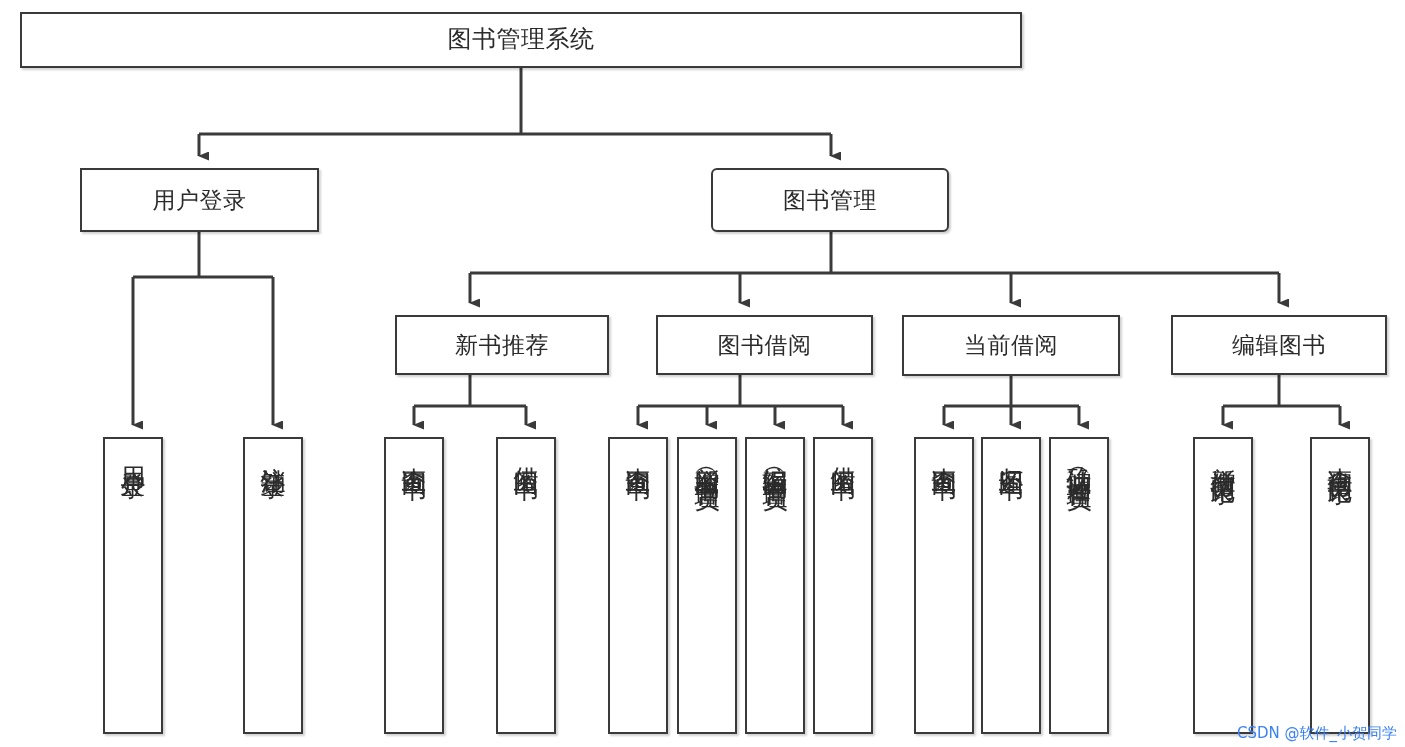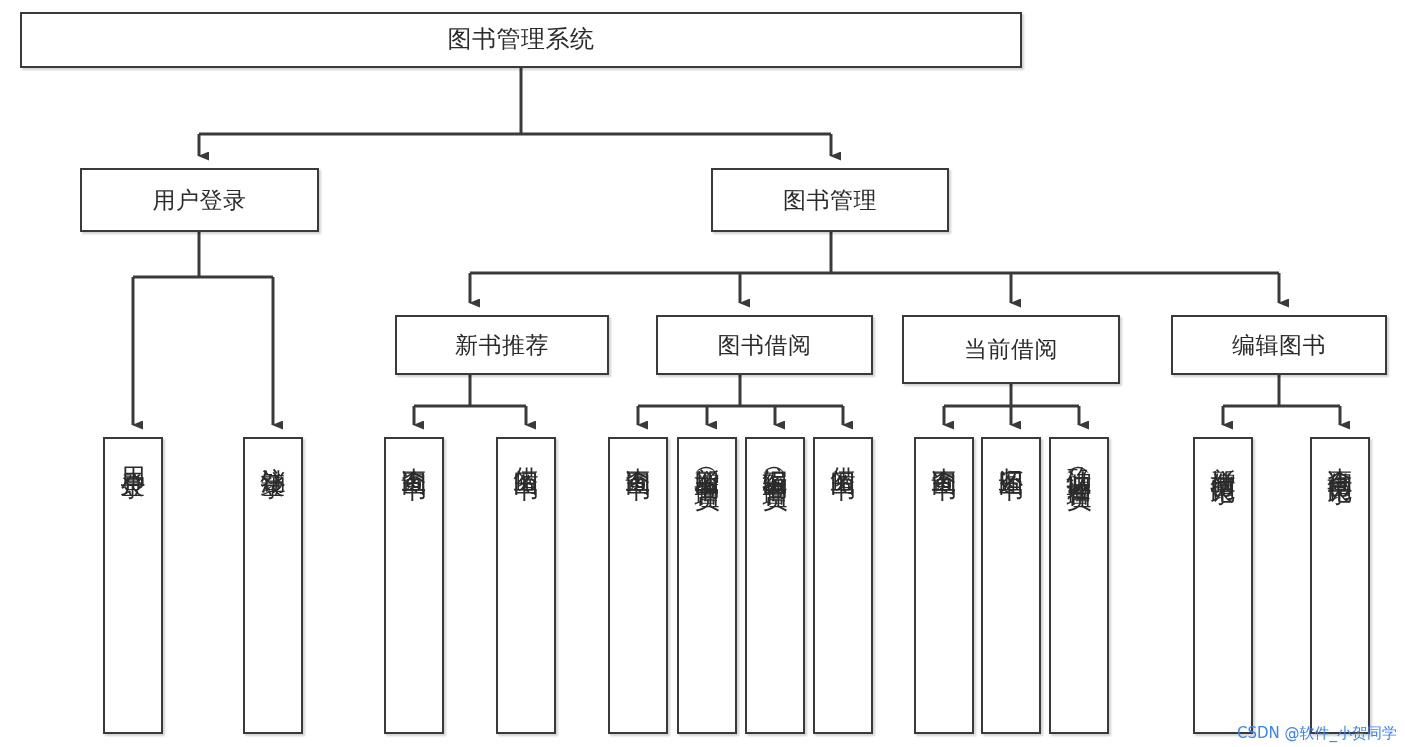--- a/index.html
+++ b/index.html
@@ -128,33 +128,33 @@
   </svg>
 
   <div class="node h root" style="left:20px; top:12px; width:1002px; height:56px;">
     <span class="label">图书管理系统</span>
   </div>
 
   <div class="node h" style="left:80px; top:168px; width:239px; height:64px;">
     <span class="label">用户登录</span>
   </div>
 
-  <div class="node h" style="left:711px; top:168px; width:238px; height:64px;">
+  <div class="node h" style="left:711px; top:168px; width:238px; height:64px;border-radius:6px;">
     <span class="label">图书管理</span>
   </div>
 
   <div class="node h" style="left:363px; top:315px; width:214px; height:60px;margin-left:32px;">
     <span class="label">新书推荐</span>
   </div>
 
   <div class="node h" style="left:632px; top:315px; width:217px; height:60px;margin-left:24px;">
     <span class="label">图书借阅</span>
   </div>
 
-  <div class="node h" style="left:902px; top:315px; width:218px; height:69px;">
+  <div class="node h" style="left:902px; top:315px; width:218px; height:61px;">
     <span class="label">当前借阅</span>
   </div>
 
   <div class="node h" style="left:1171px; top:315px; width:216px; height:60px;">
     <span class="label">编辑图书</span>
   </div>
 
   <div class="node v" style="left:103px; top:437px; width:60px; height:297px;">
     <span class="label">用户登录</span>
   </div>

